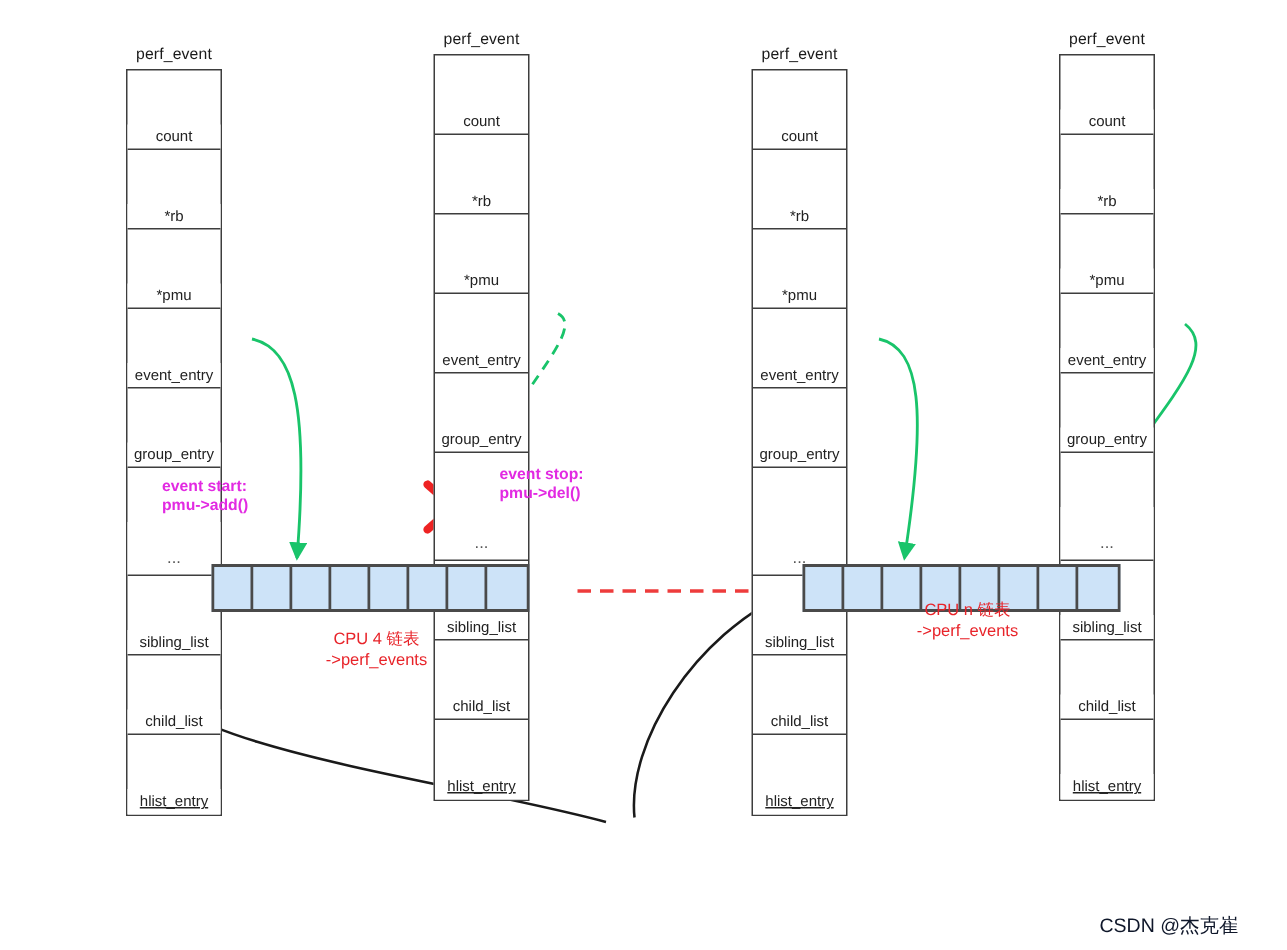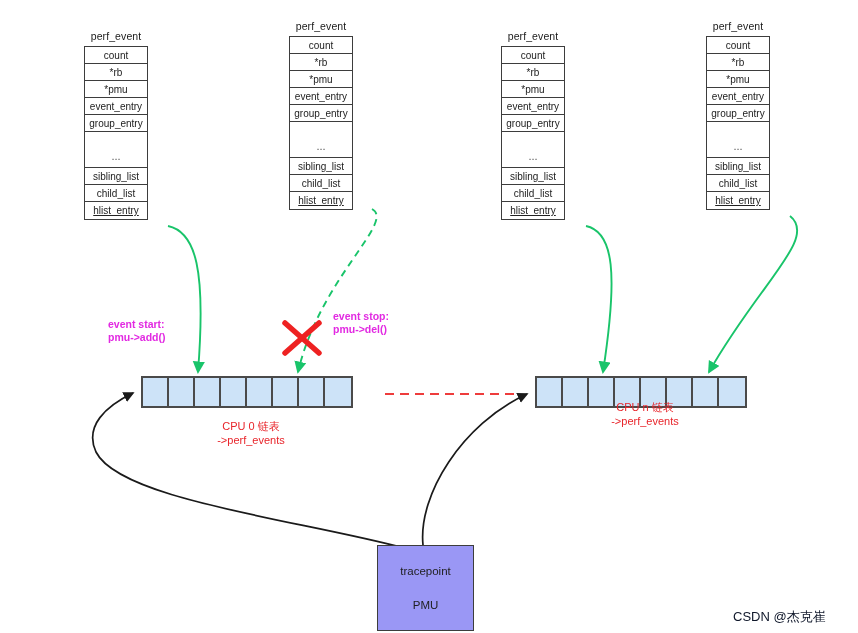--- a/index.html
+++ b/index.html
@@ -45,20 +45,21 @@
     height: 17px;
     line-height: 17px;
     text-align: center;
     font-size: 10px;
     color: #222222;
     border-bottom: 1.1px solid #3d3d3d;
     background: #ffffff;
     box-sizing: border-box;
     white-space: nowrap;
     overflow: hidden;
+    margin-top: 36px;
   }
   .field:last-child { border-bottom: none; text-decoration: underline; }
   .field.tall {
     height: 36px;
     line-height: 48px;
     font-size: 11px;
     color: #555;
   }
 
   
@@ -233,39 +234,35 @@
     <div class="cpu-cell"></div>
     <div class="cpu-cell"></div>
     <div class="cpu-cell"></div>
     <div class="cpu-cell"></div>
     <div class="cpu-cell"></div>
     <div class="cpu-cell"></div>
     <div class="cpu-cell"></div>
     <div class="cpu-cell"></div>
   </div>
   <div class="cpu-label" style="left:141px; top:419px; width:220px;">
-    <span class="l1">CPU 0 链表</span>
+    <span class="l1">CPU 4 链表</span>
     <span class="l2">-&gt;perf_events</span>
   </div>
 
   <div class="cpu-array" style="left:535px; top:376px;">
     <div class="cpu-cell"></div>
     <div class="cpu-cell"></div>
     <div class="cpu-cell"></div>
     <div class="cpu-cell"></div>
     <div class="cpu-cell"></div>
     <div class="cpu-cell"></div>
     <div class="cpu-cell"></div>
     <div class="cpu-cell"></div>
   </div>
   <div class="cpu-label" style="left:535px; top:400px; width:220px;">
     <span class="l1">CPU n 链表</span>
     <span class="l2">-&gt;perf_events</span>
   </div>
 
-  <div class="pmu-box" style="left:377px; top:545px; width:97px; height:86px;">
-    <div class="pmu-line first">tracepoint</div>
-    <div class="pmu-line">PMU</div>
-  </div>
 
   <div class="watermark" style="left:733px; top:608px;">CSDN @杰克崔</div>
 
 </div>
 
 </body></html>

